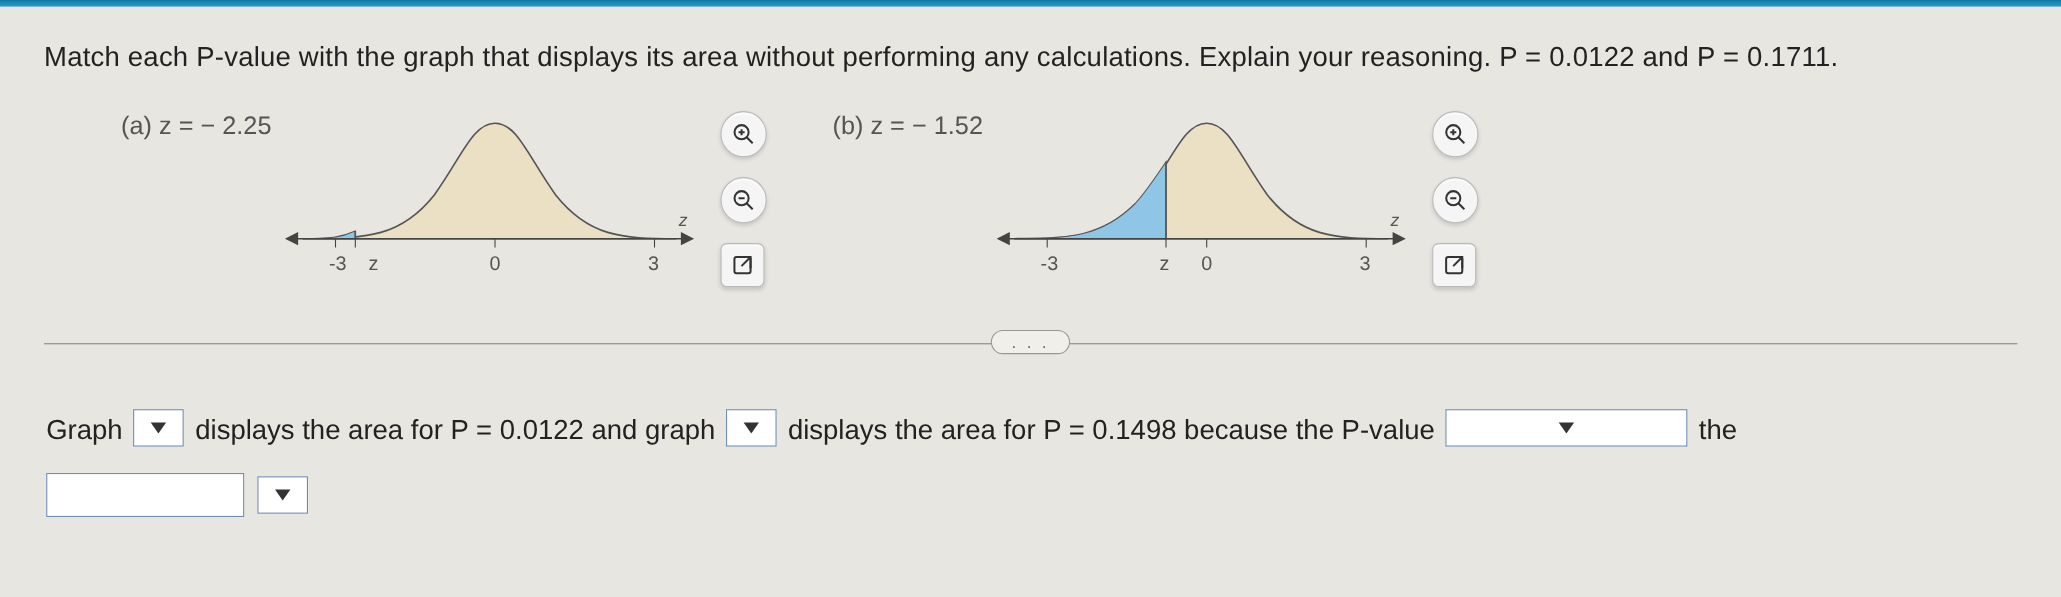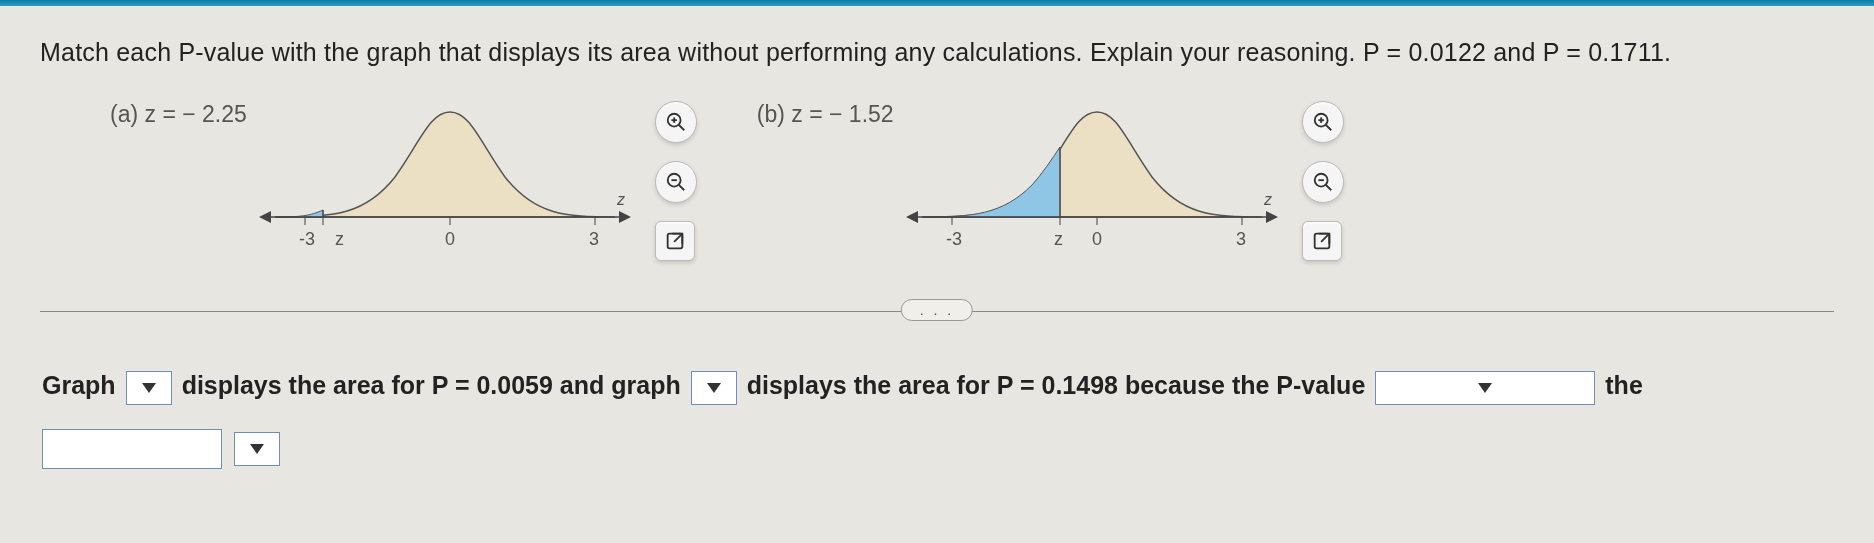--- a/index.html
+++ b/index.html
@@ -86,27 +86,26 @@
     border: 1px solid #999;
     border-radius: 12px;
     padding: 2px 18px;
     font-size: 14px;
     color: #555;
     letter-spacing: 3px;
     cursor: pointer;
   }
   .answer-row {
     display: flex;
-    align-items: flex-start;
+    align-items: flex-end;
     flex-wrap: wrap;
     gap: 10px 10px;
     font-size: 25px;
     color: #222;
     padding: 30px 0 0 2px;
-    font-weight: bold;
   }
   .answer-row .txt { white-space: nowrap; }
   .dd {
     display: inline-flex;
     align-items: center;
     justify-content: center;
     min-width: 46px;
     height: 34px;
     background: #fff;
     border: 1px solid #6e8db8;
@@ -250,21 +249,21 @@
   <div class="divider-row">
     <hr class="hr">
     <div class="dots-pill">. . .</div>
   </div>
 
   <div class="answer-row">
     <span class="txt">Graph</span>
     <span class="dd">
         <span class="tri"></span>
       </span>
-    <span class="txt">displays the area for P = 0.0059 and graph</span>
+    <span class="txt">displays the area for P = 0.0122 and graph</span>
     <span class="dd">
         <span class="tri"></span>
       </span>
     <span class="txt">displays the area for P = 0.1498 because the P-value</span>
     <span class="dd wide">
         <span class="tri"></span>
       </span>
     <span class="txt">the</span>
 
     <div class="second-line">

